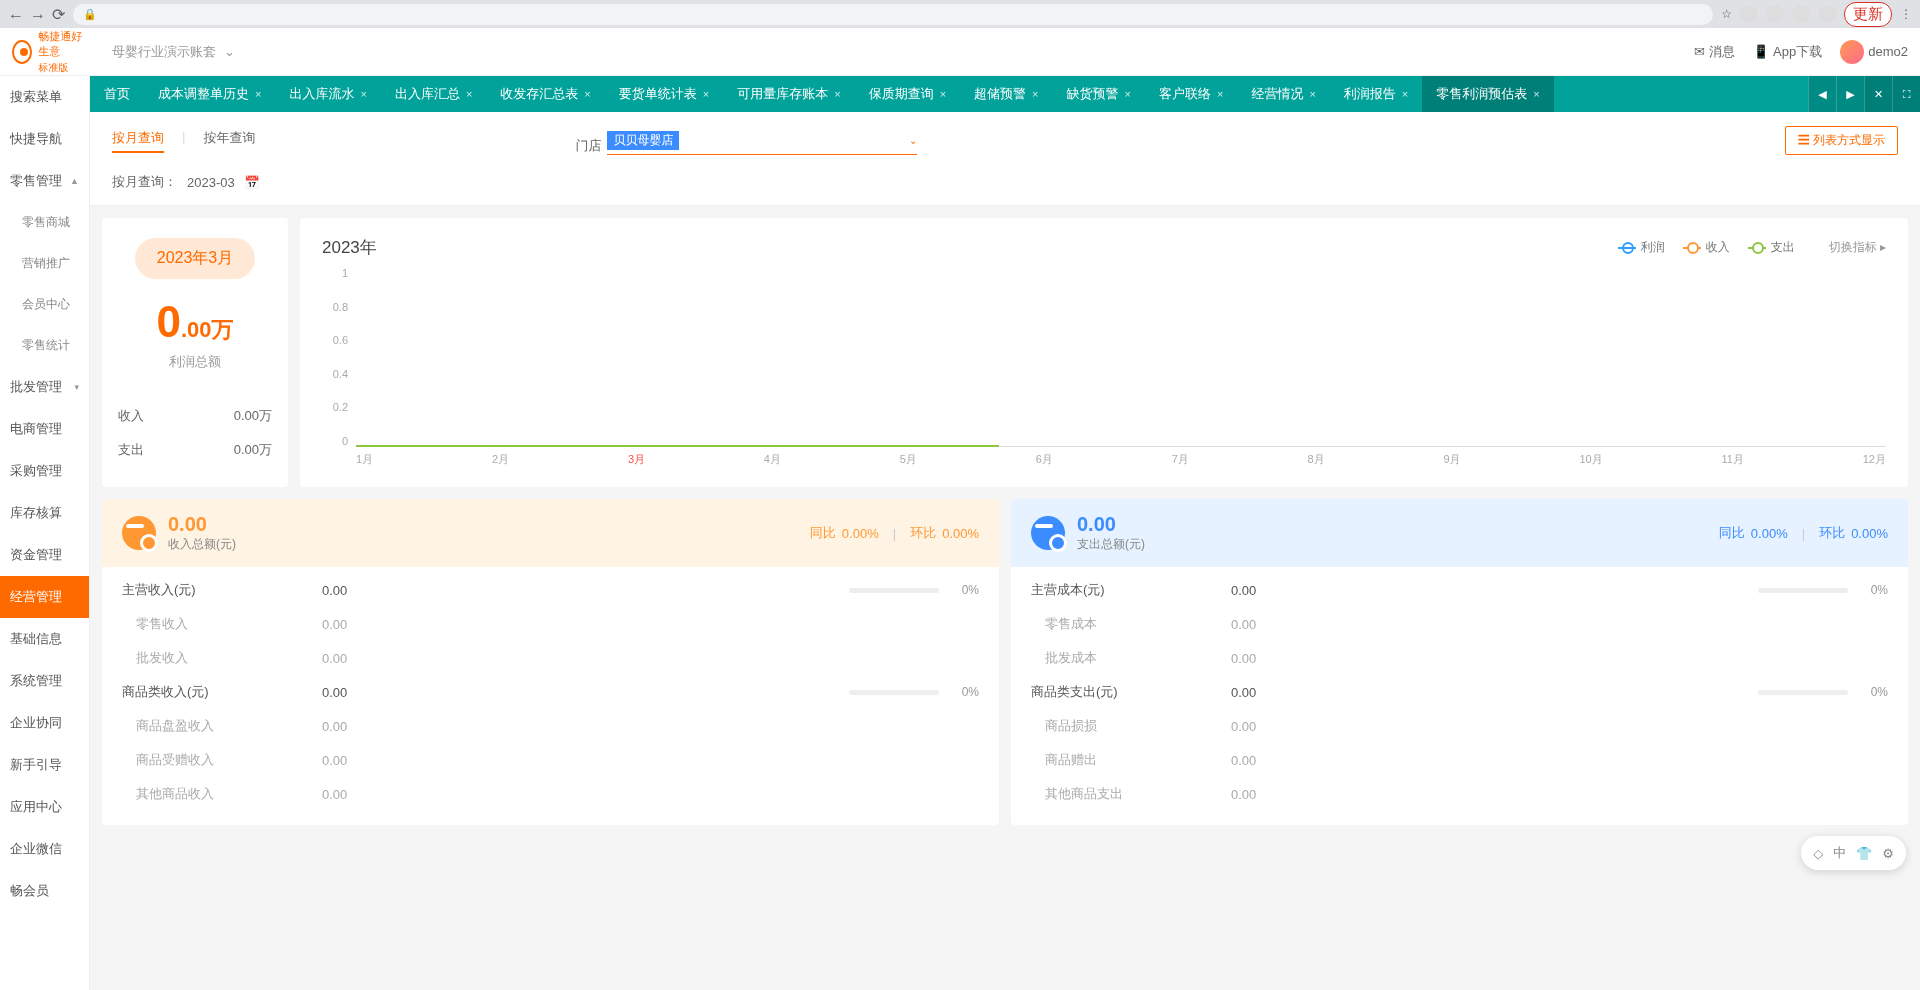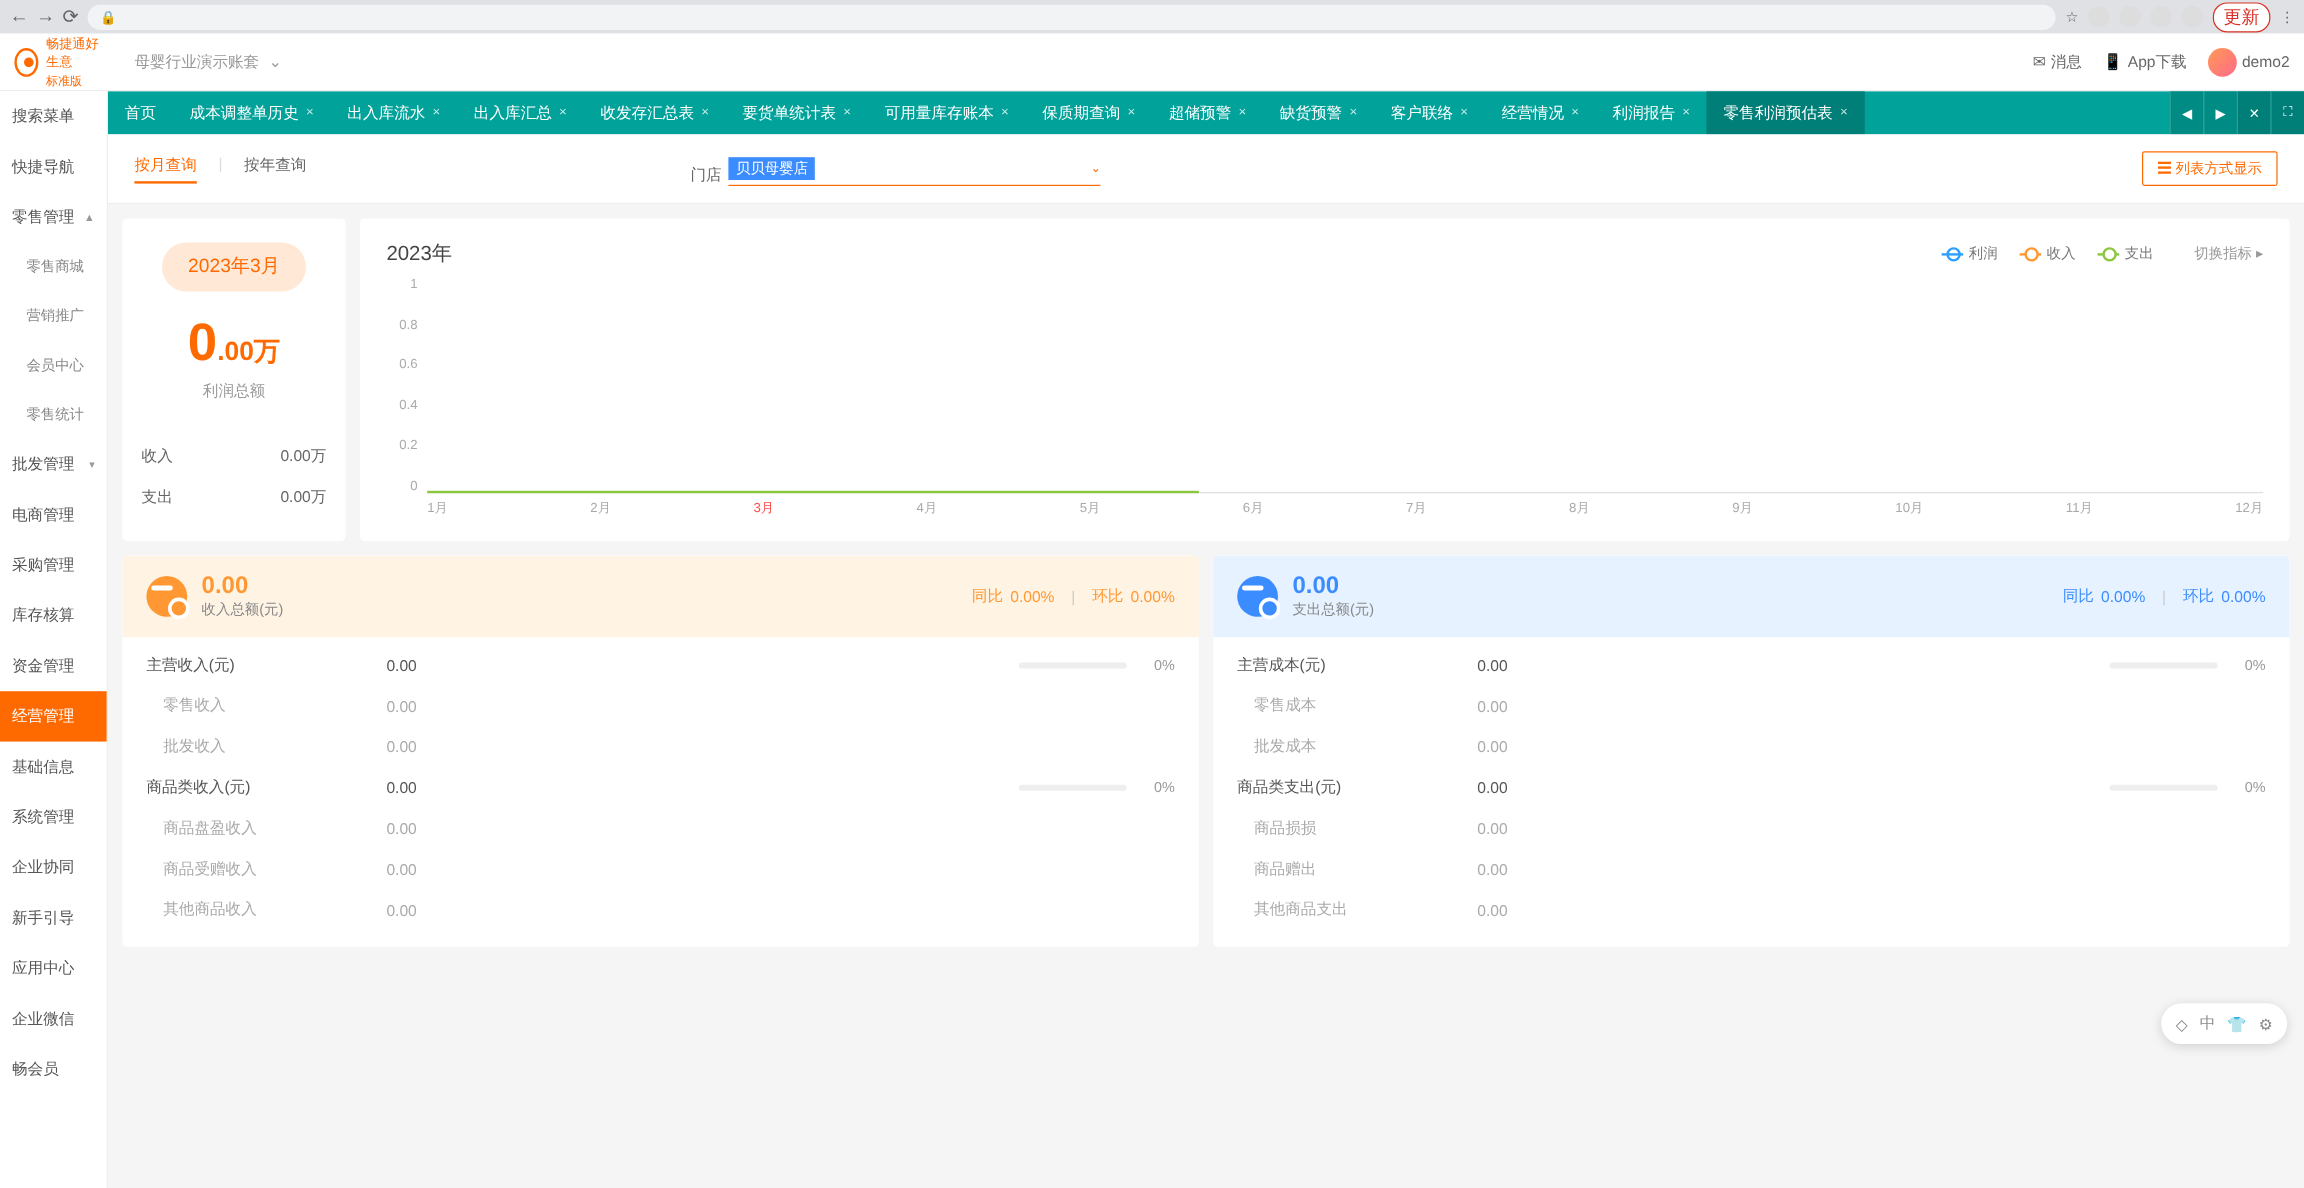--- a/index.html
+++ b/index.html
@@ -324,20 +324,25 @@
             <div class="store-input">
               <span class="tag">贝贝母婴店</span>
               <span class="chev">⌄</span>
             </div>
           </div>
           <button class="list-btn">
             <span>☰ </span>
             <span>列表方式显示</span>
           </button>
         </div>
+        <div class="filter-row2">
+          <span>按月查询：</span>
+          <span>2023-03</span>
+          <span class="cal">📅</span>
+        </div>
       </div>
 
       <div class="dash-row">
         <div class="kpi-card">
           <div class="center">
             <span class="kpi-pill">2023年3月</span>
           </div>
           <div class="kpi-big center">
             <span class="n">0</span><span class="d">.00</span><span class="d">万</span>
           </div>

